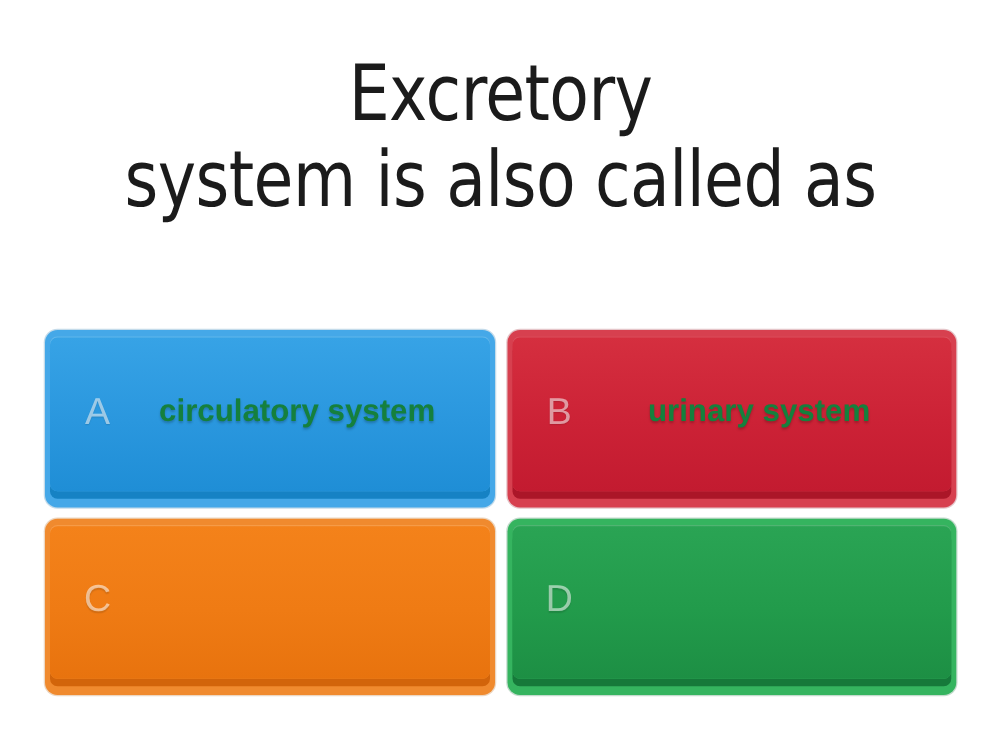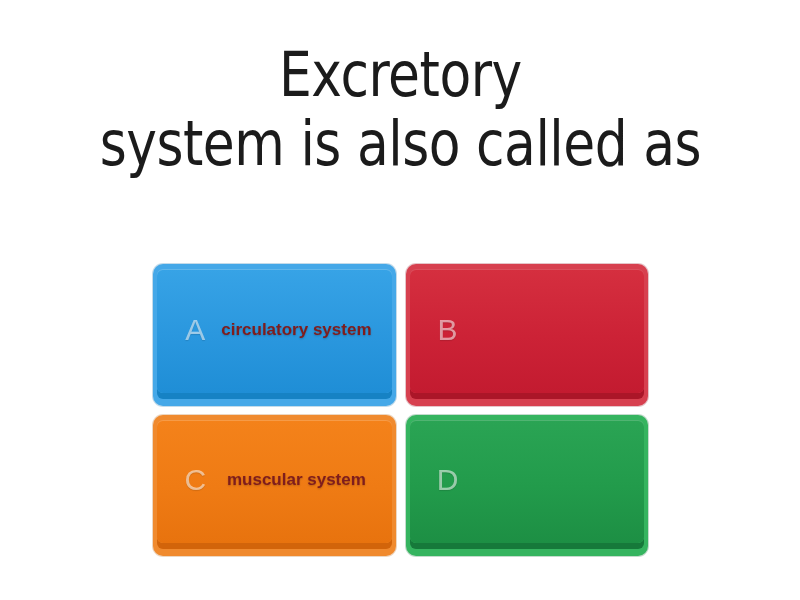--- a/index.html
+++ b/index.html
@@ -12,21 +12,20 @@
     overflow: hidden;
   }
 
   .quiz-root {
     position: relative;
     width: 800px;
     height: 600px;
     background: #ffffff;
     display: flex;
     flex-direction: column;
-    align-items: center;
   }
 
   
   .question-area {
     height: 218px;
     display: flex;
     align-items: center;
     justify-content: center;
     padding: 0 18px;
   }
@@ -120,24 +119,24 @@
     font-weight: 400;
     line-height: 1;
     text-align: center;
     color: rgba(255,255,255,0.55);
     text-shadow: 0 1px 1px rgba(0,0,0,0.12);
     user-select: none;
   }
 
   .answer-label {
     flex: 1 1 auto;
-    font-size: 17px;
+    font-size: 25px;
     font-weight: 700;
     line-height: 1.18;
-    color: #7f1d1d;
+    color: #15803d;
     text-align: center;
     text-shadow: 0 1px 2px rgba(0,0,0,0.22);
     padding-right: 10px;
     word-break: break-word;
   }
 
   
   .c-blue .shell {
     background: #45a8e8;
     box-shadow: 0 0 0 1px rgba(20,110,170,0.25);
@@ -203,29 +202,29 @@
         <span class="answer-letter">A</span>
         <span class="answer-label">circulatory system</span>
       </span>
     </div>
 
     <div class="answer-btn c-red">
       <span class="shell"></span>
       <span class="face"></span>
       <span class="content">
         <span class="answer-letter">B</span>
+        <span class="answer-label">urinary system</span>
       </span>
     </div>
 
     <div class="answer-btn c-orange">
       <span class="shell"></span>
       <span class="face"></span>
       <span class="content">
         <span class="answer-letter">C</span>
-        <span class="answer-label">muscular system</span>
       </span>
     </div>
 
     <div class="answer-btn c-green">
       <span class="shell"></span>
       <span class="face"></span>
       <span class="content">
         <span class="answer-letter">D</span>
       </span>
     </div>

